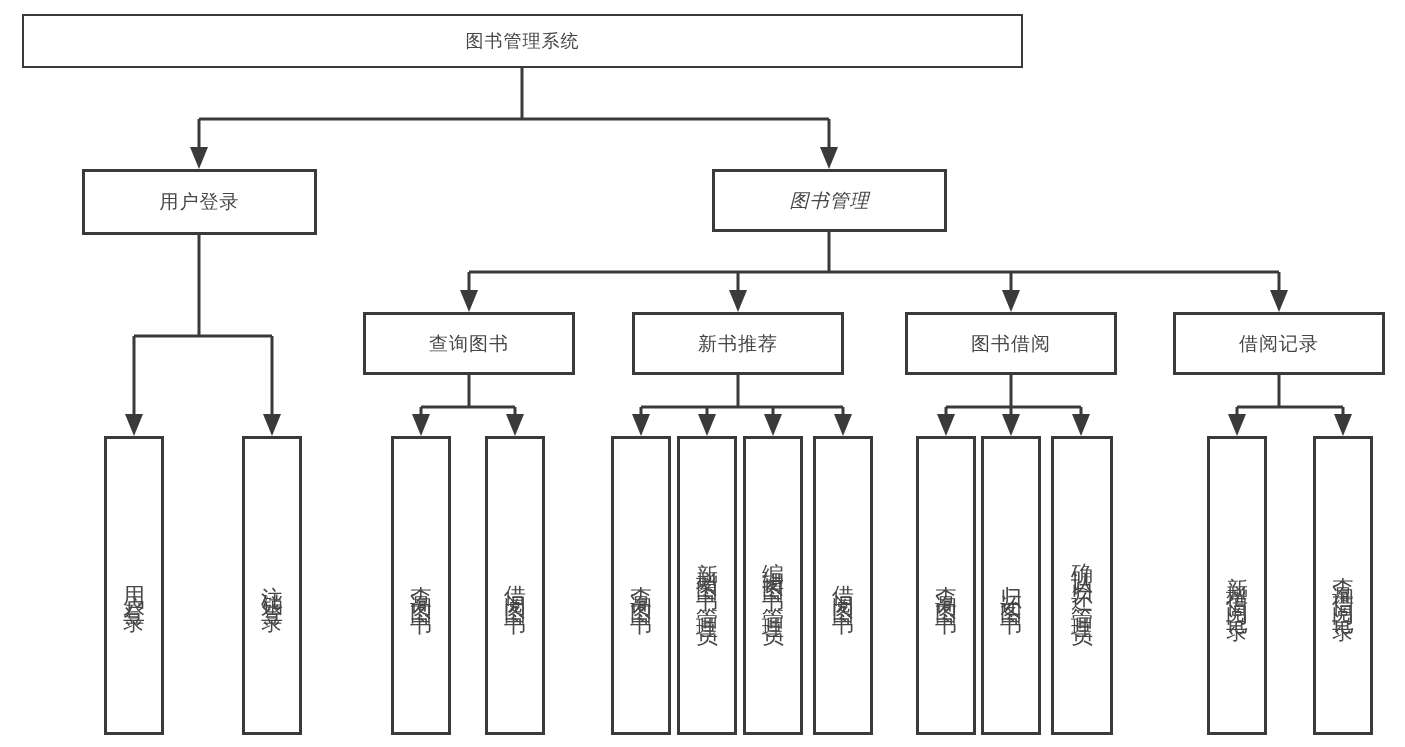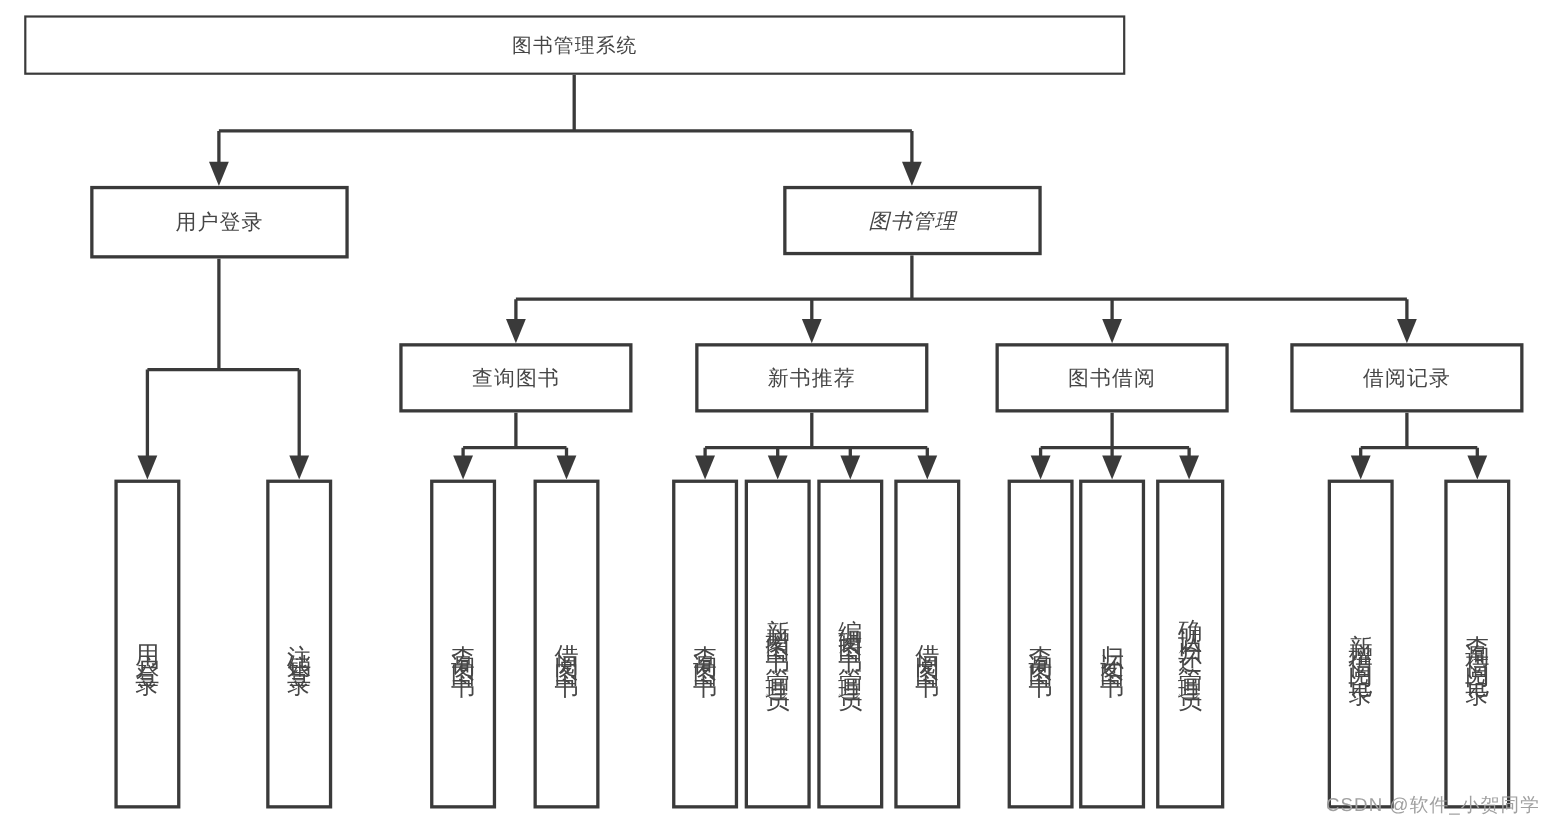--- a/index.html
+++ b/index.html
@@ -119,15 +119,14 @@
     <span class="v-label">确认归还（管理员）</span>
   </div>
 
   <div class="node v-node" style="left:1207px;top:436px;width:60px;height:299px;">
     <span class="v-label">新增借阅记录</span>
   </div>
   <div class="node v-node" style="left:1313px;top:436px;width:60px;height:299px;">
     <span class="v-label">查询借阅记录</span>
   </div>
 
-  <div class="watermark">CSDN @软件_小贺同学</div>
 
 </div>
 
 </body></html>

